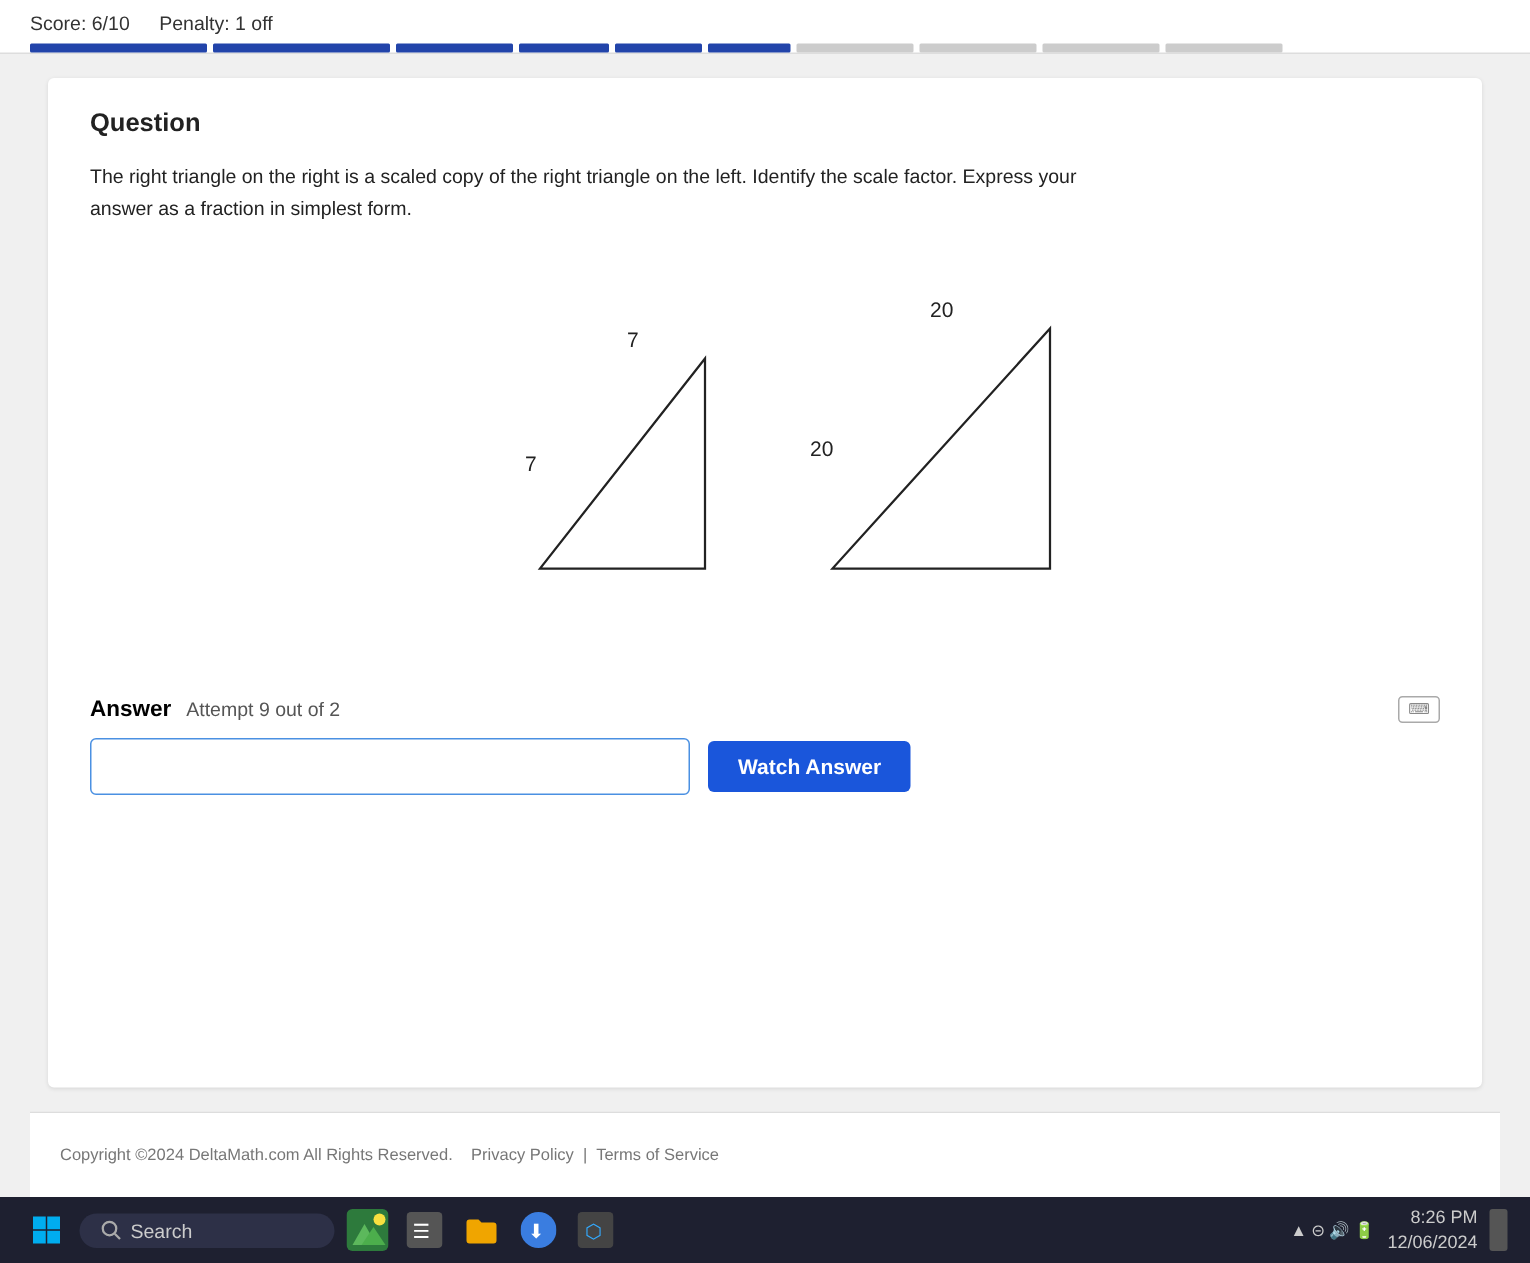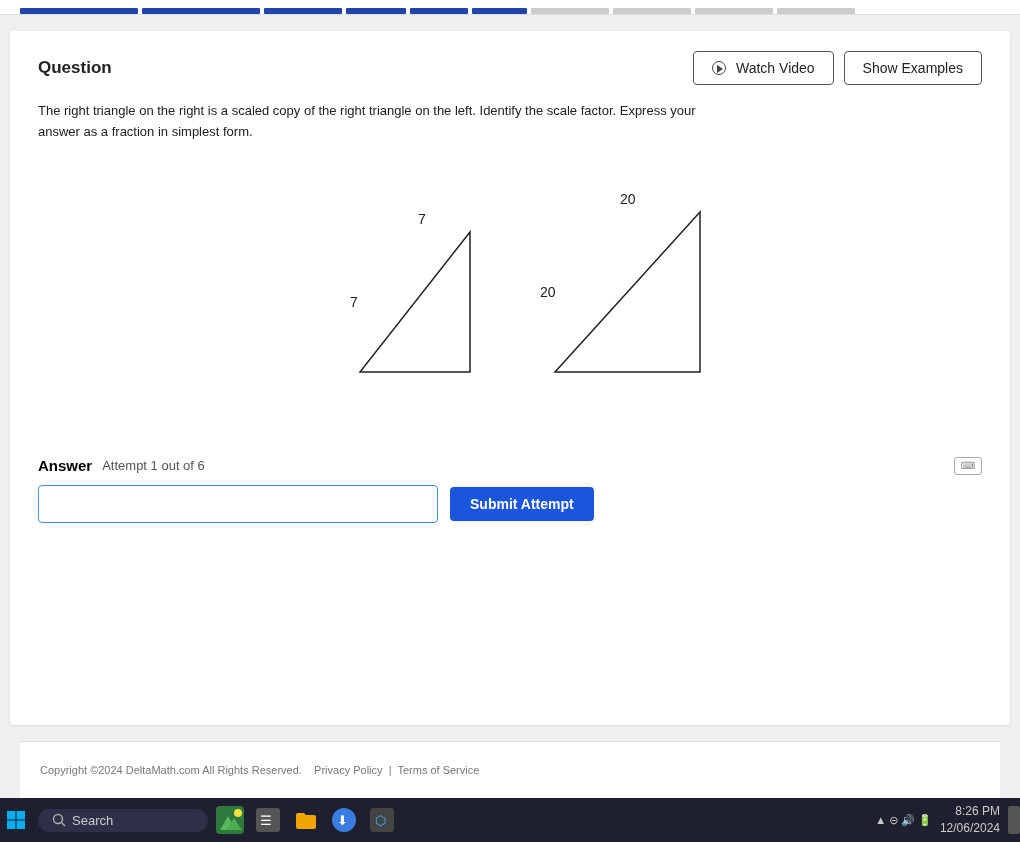--- a/index.html
+++ b/index.html
@@ -38,21 +38,21 @@
       height: 6px;
       margin-bottom: 0;
     }
     .progress-segment {
       height: 6px;
       border-radius: 1px;
     }
     
     .main-content {
       background: white;
-      margin: 16px 10px;
+      margin: 16px 32px;
       padding: 20px 28px;
       border-radius: 4px;
       flex: 1;
       position: relative;
       box-shadow: 0 1px 3px rgba(0,0,0,0.1);
     }
     .question-header {
       display: flex;
       justify-content: space-between;
       align-items: center;
@@ -175,21 +175,21 @@
     .footer a {
       color: #777;
       text-decoration: none;
     }
     
     .taskbar {
       height: 44px;
       background: #1e2030;
       display: flex;
       align-items: center;
-      padding: 0 0;
+      padding: 0 15px;
       gap: 6px;
       margin-top: auto;
     }
     .taskbar-start {
       width: 32px;
       height: 32px;
       display: flex;
       align-items: center;
       justify-content: center;
       cursor: pointer;
@@ -252,46 +252,41 @@
       border-width: 4px 0 4px 6px;
       border-color: transparent transparent transparent #444;
     }
   </style>
 </head>
 <body>
 
 <div class="screen">
 
   <div class="top-bar">
+    <div class="score-line">
+      <span>Score: 6/10</span>
+      <span>Penalty: 1 off</span>
+    </div>
     <div class="progress-bar-container">
       <div class="progress-segment" style="width:118px;background:#2244aa;"></div>
       <div class="progress-segment" style="width:118px;background:#2244aa;"></div>
       <div class="progress-segment" style="width:78px;background:#2244aa;"></div>
       <div class="progress-segment" style="width:60px;background:#2244aa;"></div>
       <div class="progress-segment" style="width:58px;background:#2244aa;"></div>
       <div class="progress-segment" style="width:55px;background:#2244aa;"></div>
       <div class="progress-segment" style="width:78px;background:#cccccc;"></div>
       <div class="progress-segment" style="width:78px;background:#cccccc;"></div>
       <div class="progress-segment" style="width:78px;background:#cccccc;"></div>
       <div class="progress-segment" style="width:78px;background:#cccccc;"></div>
     </div>
   </div>
 
   <div class="main-content">
     <div class="question-header">
       <div class="question-label">Question</div>
-      <div class="header-buttons">
-        <button class="btn-watch-video">
-          <span class="play-icon"></span>
-          <span>Watch Video</span>
-        </button>
-        <button class="btn-show-examples">
-          <span>Show Examples</span>
-        </button>
-      </div>
     </div>
 
     <div class="question-text">The right triangle on the right is a scaled copy of the right triangle on the left. Identify the scale factor. Express your answer as a fraction in simplest form.</div>
 
     <div class="diagram-area">
       <svg class="diagram-svg" viewBox="0 0 500 250">
 
         <polygon points="210,60 100,200 210,200" fill="none" stroke="#222" stroke-width="1.5"></polygon>
 
         <text x="90" y="135" font-size="14" fill="#222">7</text>
@@ -302,26 +297,26 @@
 
         <text x="280" y="125" font-size="14" fill="#222">20</text>
 
         <text x="360" y="32" font-size="14" fill="#222">20</text>
       </svg>
     </div>
 
     <div class="answer-section">
       <div class="answer-label-row">
         <span class="answer-label">Answer</span>
-        <span class="attempt-text">Attempt 1 out of 6</span>
+        <span class="attempt-text">Attempt 9 out of 2</span>
         <div class="keyboard-icon">⌨</div>
       </div>
       <div class="answer-input-row">
         <input class="answer-input" type="text" style="">
-        <button class="btn-submit">Submit Attempt</button>
+        <button class="btn-submit">Watch Answer</button>
       </div>
     </div>
   </div>
 
   <div class="footer">
     <span>Copyright ©2024 DeltaMath.com All Rights Reserved.</span>
     &nbsp;&nbsp;
     <a href="#">Privacy Policy</a>
     &nbsp;|&nbsp;
     <a href="#">Terms of Service</a>

